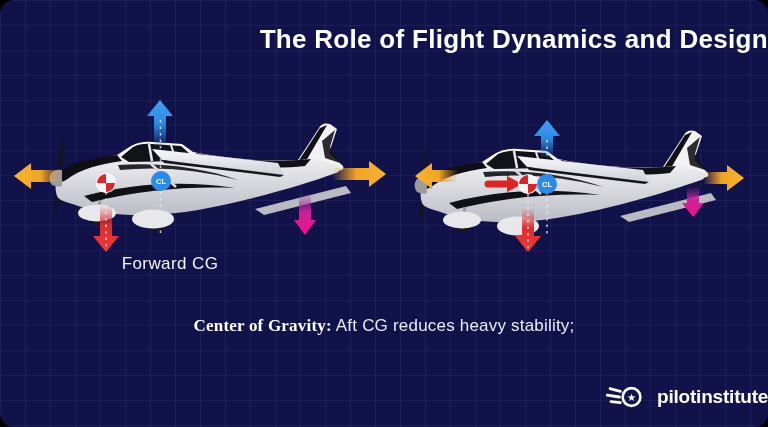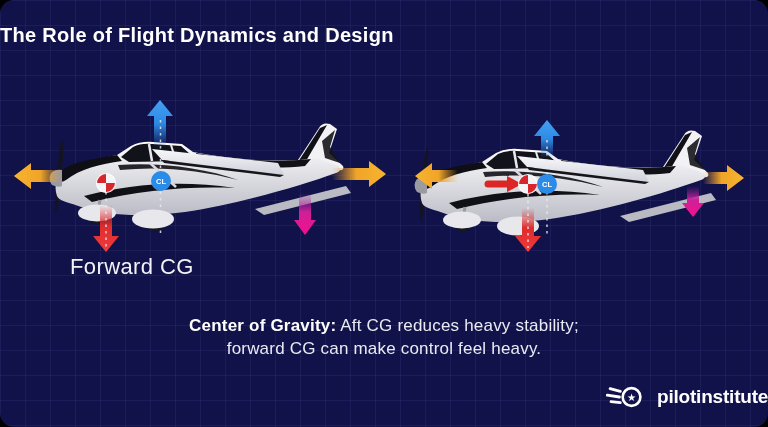--- a/index.html
+++ b/index.html
@@ -7,34 +7,34 @@
     position:relative;width:768px;height:427px;border-radius:14px;overflow:hidden;
     background-color:#12124a;
     background-image:
       linear-gradient(rgba(130,150,255,0.08) 1px, transparent 1px),
       linear-gradient(90deg, rgba(130,150,255,0.08) 1px, transparent 1px);
     background-size:25px 25px;
     font-family:"Liberation Sans", sans-serif;
   }
   .title{
     position:absolute;top:24px;left:0;width:768px;margin:0;
-    text-align:left;color:#ffffff;font-size:20px;font-weight:700;letter-spacing:.3px;
+    text-align:right;color:#ffffff;font-size:26px;font-weight:700;letter-spacing:.3px;
   }
   .scene{position:absolute;top:0;left:0;}
   .cg-label{
-    position:absolute;width:200px;text-align:left;
-    color:#f2f3f7;font-size:22px;font-weight:400;letter-spacing:.4px;
+    position:absolute;width:200px;text-align:center;
+    color:#f2f3f7;font-size:17px;font-weight:400;letter-spacing:.4px;
   }
   .cg-label.forward{left:70px;top:254px;}
   .cg-label.aft{left:483px;top:256px;}
   .caption{
     position:absolute;top:314px;left:0;width:768px;margin:0;
     text-align:center;color:#e9ebf2;font-size:17px;line-height:23px;letter-spacing:.2px;
   }
-  .caption b{color:#ffffff;font-weight:700;}
+  .caption b{color:#ffffff;font-weight:700;font-family:Liberation Serif, serif;}
   .logo{
     position:absolute;top:383px;left:606px;display:flex;align-items:center;gap:6px;
   }
   .logo .brand{color:#ffffff;font-size:19px;font-weight:700;letter-spacing:-0.2px;margin-left:7px;}
 </style>
 </head>
 <body>
 
 <div class="canvas">
 
@@ -170,21 +170,21 @@
       <g>
         <circle cx="547" cy="184" r="10" fill="#2a8ce8"></circle>
         <text x="547" y="187" text-anchor="middle" font-size="7.5" font-weight="bold" fill="#ffffff" font-family="Liberation Sans, sans-serif">CL</text>
       </g>
     </g>
   </svg>
 
   <div class="cg-label forward">Forward CG</div>
 
   <p class="caption"><b>Center of Gravity:</b> <span>Aft CG reduces heavy stability;</span><br>
-  <span>forward CG can make control feel heavy.</span></p>
+  </p>
 
   <div class="logo">
     <svg width="38" height="28" viewBox="0 0 40 30">
       <path d="M15,9 L4,6" stroke="#ffffff" stroke-width="3" stroke-linecap="round" fill="none"></path>
       <path d="M14,15 L1,13" stroke="#ffffff" stroke-width="3" stroke-linecap="round" fill="none"></path>
       <path d="M15,21 L5,20" stroke="#ffffff" stroke-width="3" stroke-linecap="round" fill="none"></path>
       <circle cx="27" cy="15" r="9.5" fill="none" stroke="#ffffff" stroke-width="2.8"></circle>
       <text x="27" y="19" text-anchor="middle" font-size="11" fill="#ffffff" font-family="DejaVu Sans, sans-serif">★</text>
     </svg>
     <span class="brand">pilotinstitute</span>

